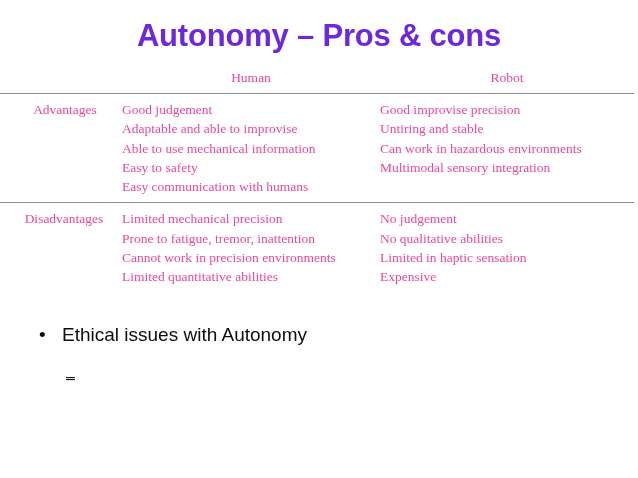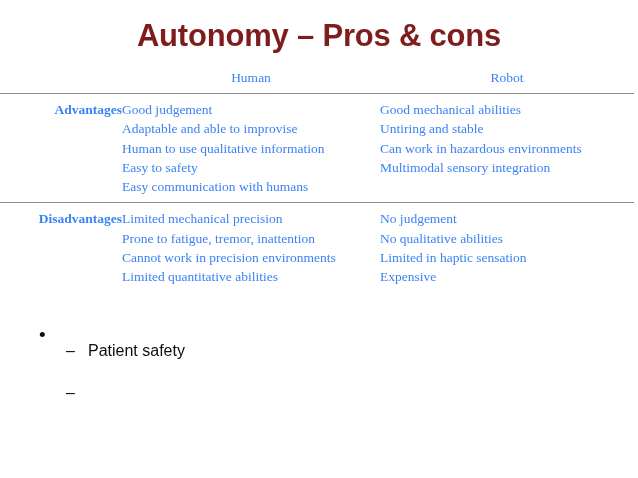--- a/index.html
+++ b/index.html
@@ -21,32 +21,32 @@
     position: absolute;
     top: 18px;
     left: 0;
     width: 638px;
     text-align: center;
     font-family: "Liberation Sans", sans-serif;
     font-weight: bold;
     font-size: 31px;
     line-height: 36px;
     letter-spacing: -0.2px;
-    color: #7f1d1d;
+    color: #6d28d9;
     white-space: nowrap;
   }
 
   
   .table-block {
     position: absolute;
     top: 68px;
     left: 0;
     width: 638px;
     font-family: "Liberation Serif", serif;
-    color: #3b82f6;
+    color: #ec4899;
   }
   .cmp-table {
     width: 634px;
     border-collapse: collapse;
     table-layout: fixed;
   }
   .cmp-table col.c-label { width: 122px; }
   .cmp-table col.c-human { width: 258px; }
   .cmp-table col.c-robot { width: 254px; }
 
@@ -80,24 +80,23 @@
     padding: 0;
   }
 
   .body-row td {
     font-size: 13.5px;
     line-height: 19.3px;
     padding-top: 6px;
     padding-bottom: 6px;
   }
   .body-row td.row-label {
-    text-align: right;
+    text-align: center;
     padding-left: 8px;
     white-space: nowrap;
-    font-weight: bold;
   }
   .body-row td.row-label.flush { padding-left: 6px; }
   .body-row td.col-cell {
   }
   .cell-line { display: block; white-space: nowrap; }
 
   
   .bullets {
     position: absolute;
     left: 0;
@@ -157,26 +156,26 @@
     <tbody>
       <tr class="rule-top">
         <td colspan="3"></td>
       </tr>
 
       <tr class="body-row">
         <td class="row-label">Advantages</td>
         <td class="col-cell">
           <span class="cell-line">Good judgement</span>
           <span class="cell-line">Adaptable and able to improvise</span>
-          <span class="cell-line">Human to use qualitative information</span>
+          <span class="cell-line">Able to use mechanical information</span>
           <span class="cell-line">Easy to safety</span>
           <span class="cell-line">Easy communication with humans</span>
         </td>
         <td class="col-cell">
-          <span class="cell-line">Good mechanical abilities</span>
+          <span class="cell-line">Good improvise precision</span>
           <span class="cell-line">Untiring and stable</span>
           <span class="cell-line">Can work in hazardous environments</span>
           <span class="cell-line">Multimodal sensory integration</span>
         </td>
       </tr>
 
       <tr class="rule-mid">
         <td colspan="3"></td>
       </tr>
 
@@ -196,24 +195,24 @@
         </td>
       </tr>
     </tbody>
   </table>
 </div>
 
 <div class="bullets">
 
   <div class="bullet-l1">
     <span class="marker">•</span>
-  </div>
-
-  <div class="bullet-l2">
-    <span class="marker">–</span>
-    <span>Patient safety</span>
+    <span>Ethical issues with Autonomy</span>
   </div>
 
   <div class="bullet-l2">
     <span class="marker">–</span>
   </div>
 
+  <div class="bullet-l2">
+    <span class="marker">–</span>
+  </div>
+
 </div>
 
 </body></html>

